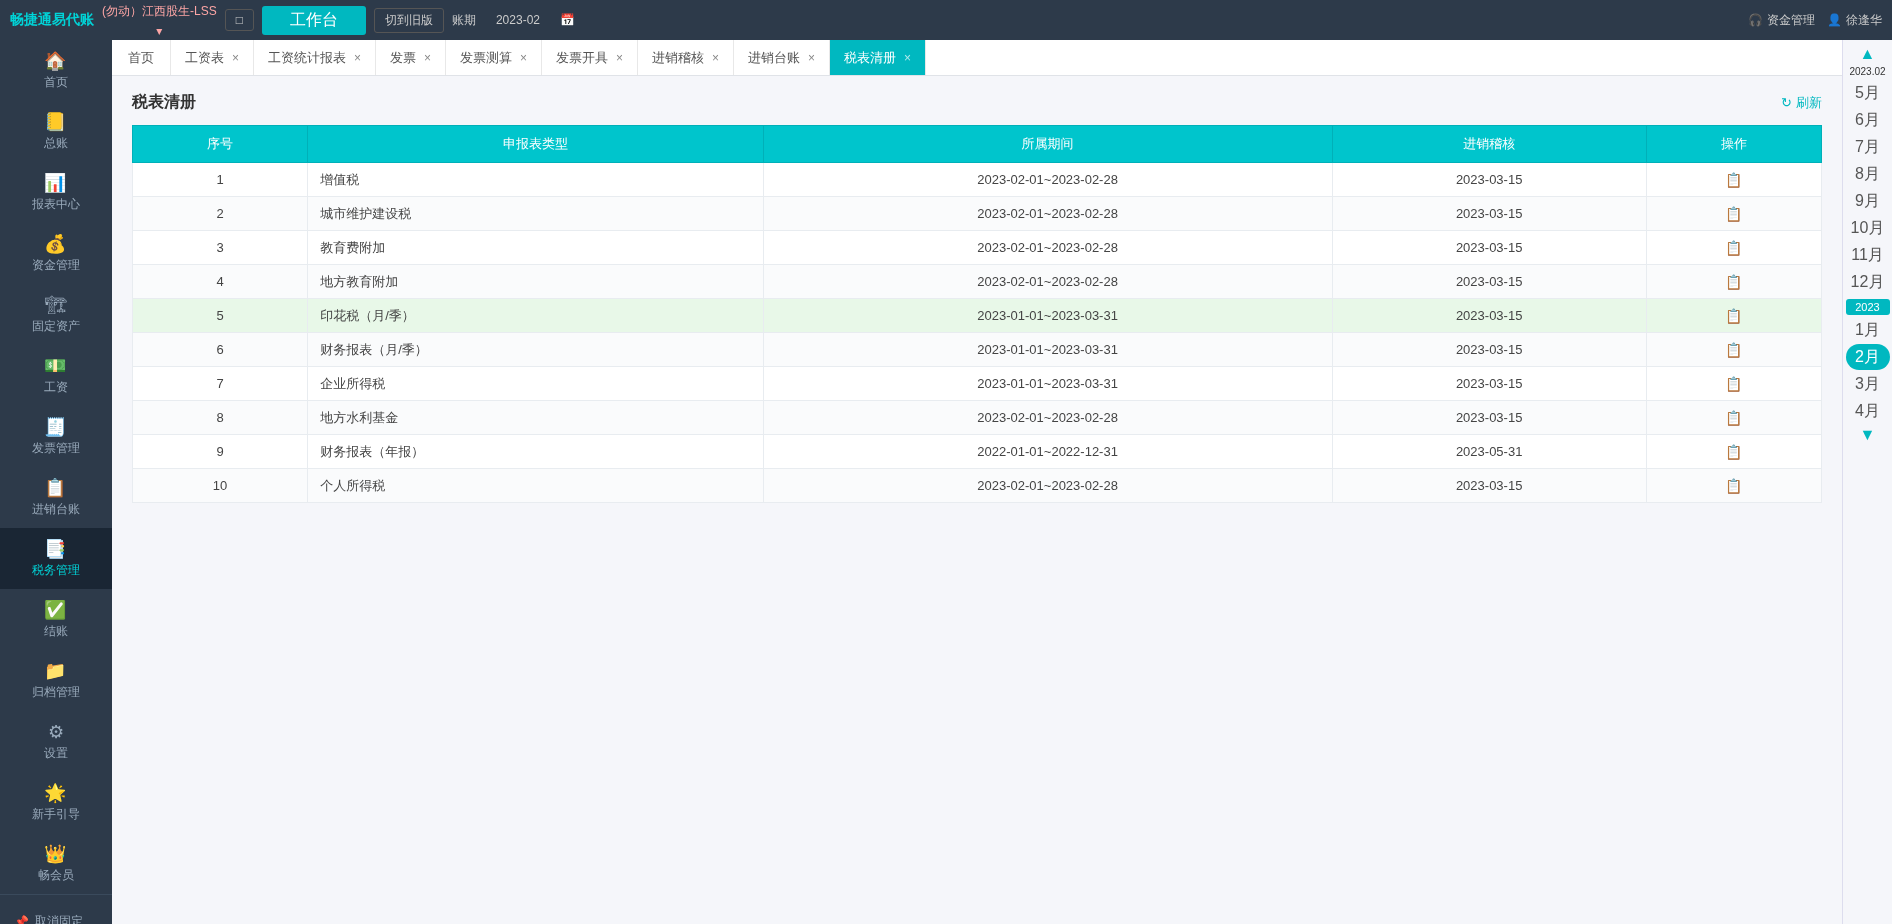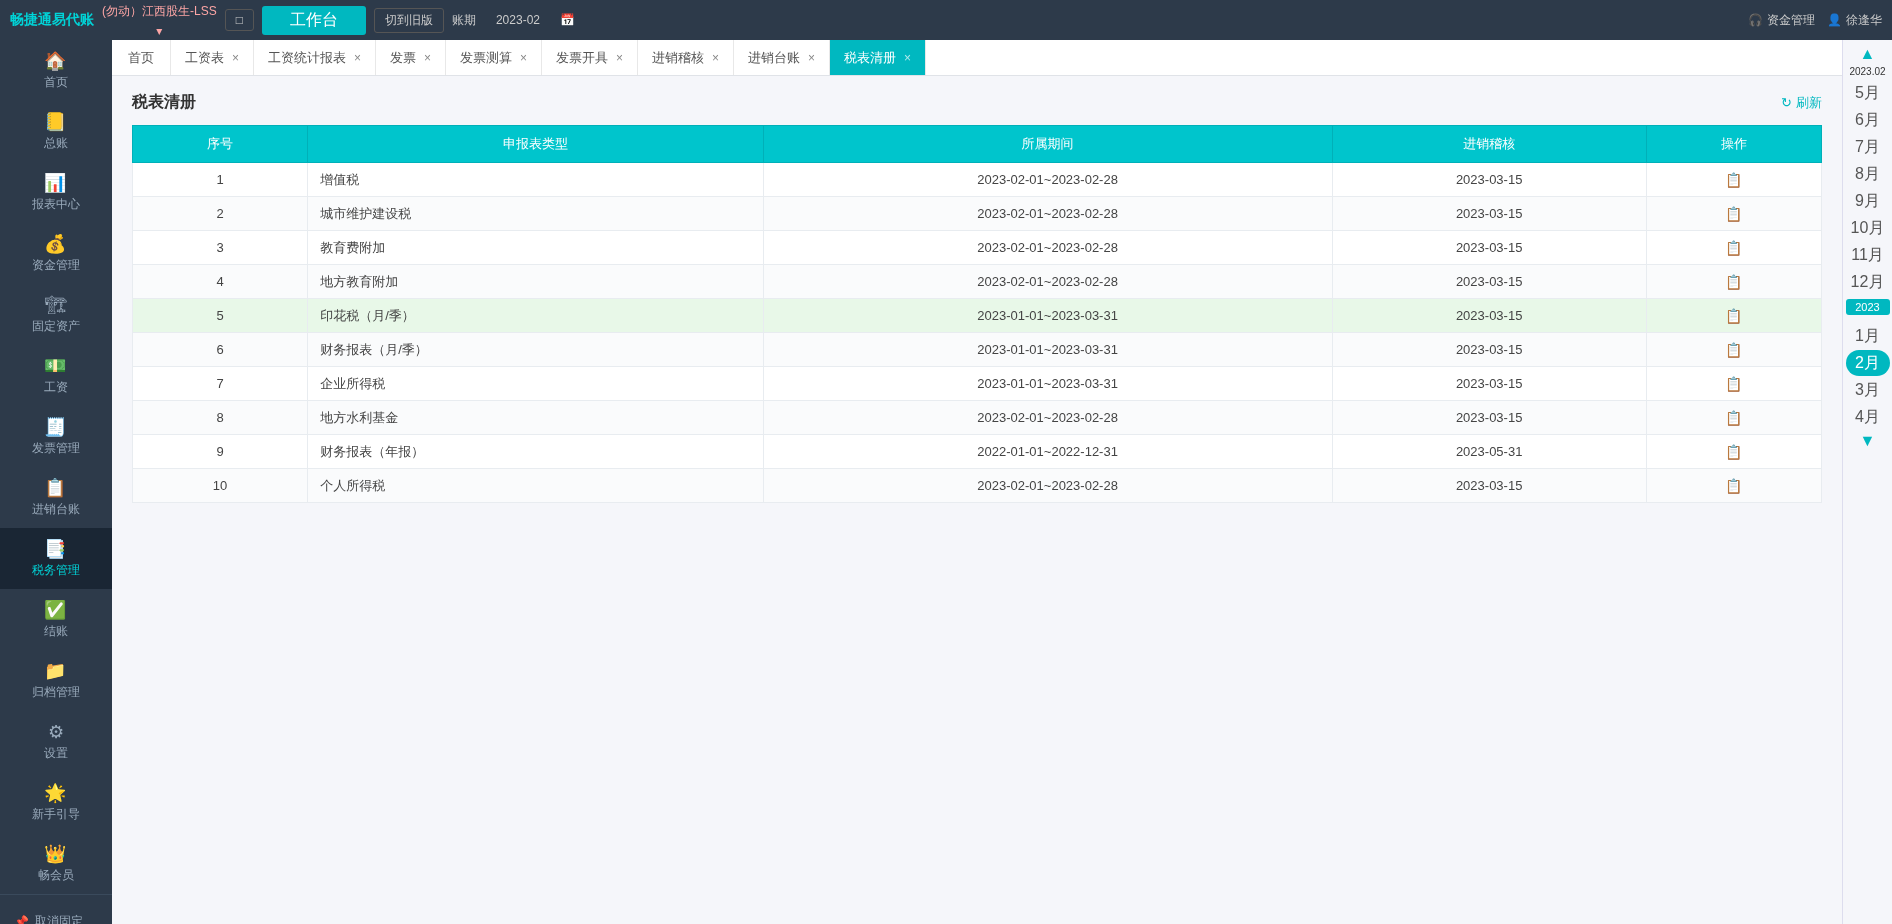--- a/index.html
+++ b/index.html
@@ -237,21 +237,21 @@
       overflow-y: auto;
       flex-shrink: 0;
       padding: 4px 0;
     }
     .cal-year-badge {
       background: #00b8c0;
       color: white;
       font-size: 11px;
       border-radius: 3px;
       padding: 2px 4px;
-      margin: 4px 0 8px;
+      margin: 4px 0 2px;
       width: 44px;
       text-align: center;
     }
     .cal-header {
       font-size: 10px;
       color: #333;
       padding: 2px 0;
       text-align: center;
     }
     .cal-up-btn, .cal-down-btn {

